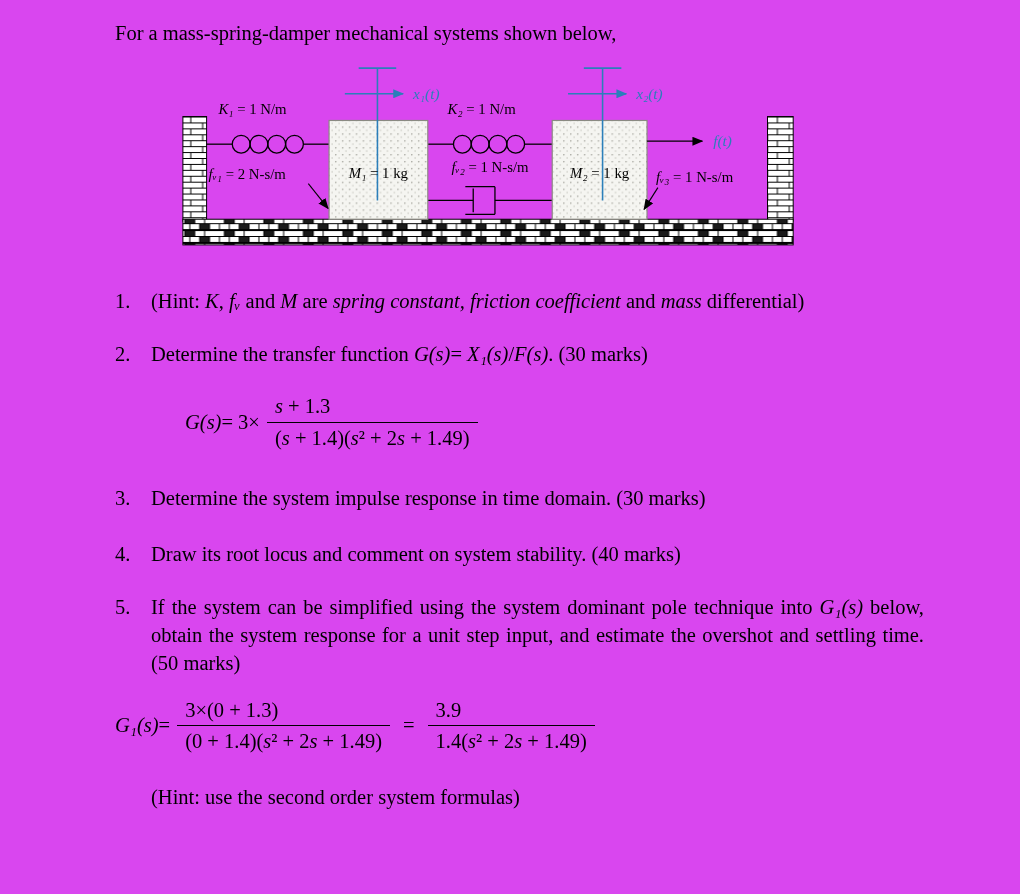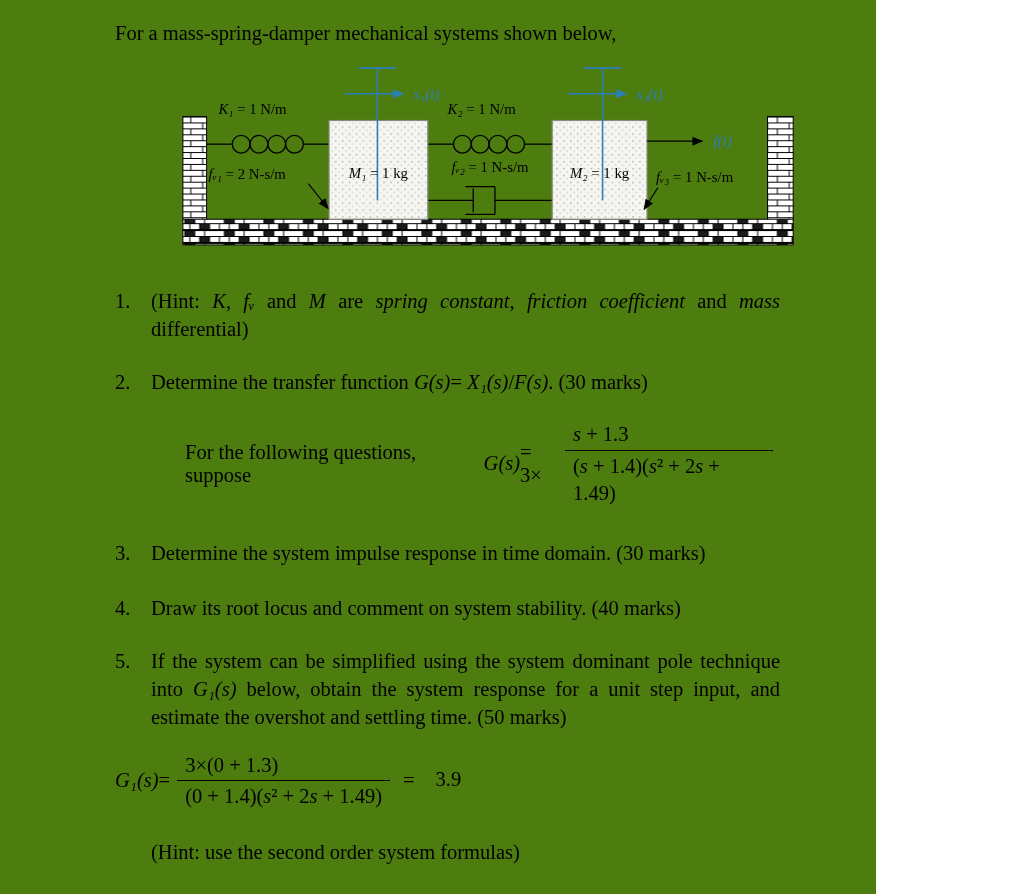--- a/index.html
+++ b/index.html
@@ -1,18 +1,18 @@
 <!DOCTYPE html>
 <html><head>
 <meta charset="utf-8">
 <style>
   * { margin:0; padding:0; box-sizing:border-box; }
   html,body { background:#ffffff; }
   body { font-family:"Liberation Serif","DejaVu Serif",serif; color:#000; }
-  .page { width:876px; min-height:894px; background:#4d7c0f; padding:22px 96px 18px 115px; }
+  .page { width:1020px; min-height:894px; background:#d946ef; padding:22px 96px 18px 115px; }
   .intro { font-size:20.5px; margin-bottom:18px; }
   .diagram-wrap { margin:0 0 34px 60px; width:632px; }
   svg.diagram { display:block; }
   .diagram text { font-family:"Liberation Serif","DejaVu Serif",serif; font-size:15px; fill:#000; }
   .diagram .var { font-style:italic; }
   .diagram .bluetxt { fill:#2b7fba; font-style:italic; font-size:15.5px; }
   .q { display:flex; font-size:20.5px; line-height:1.37; margin-bottom:25px; }
   .q .qnum { width:36px; flex:none; }
   .q .qtext { flex:1; text-align:justify; }
   .q3 { margin-bottom:27px; }
@@ -131,21 +131,20 @@
         <div><span>(</span><span class="bd">Hint</span><span>: </span><span class="it">K</span><span>, </span><span class="it">fᵥ</span><span> and </span><span class="it">M</span><span> are </span><span class="it">spring constant, friction coefficient</span><span> and </span><span class="it">mass</span><span> differential)</span></div>
       </div>
     </div>
 
     <div class="q">
       <span class="qnum">2.</span>
       <div class="qtext"><span>Determine the transfer function </span><span class="it">G(s)</span><span>= </span><span class="it">X₁(s)</span><span>/</span><span class="it">F(s)</span><span>. (30 marks)</span></div>
     </div>
 
     <div class="eq-suppose">
-      <span class="bd">For the following questions, suppose </span>
       <span class="it">G(s)</span>
       <span> = 3×</span>
       <span class="frac">
         <span class="fnum"><span class="it">s</span><span> + 1.3</span></span>
         <span class="fden"><span>(</span><span class="it">s</span><span> + 1.4)(</span><span class="it">s</span><span>² + 2</span><span class="it">s</span><span> + 1.49)</span></span>
       </span>
     </div>
 
     <div class="q q3">
       <span class="qnum">3.</span>
@@ -167,18 +166,19 @@
   <div class="eq-g1">
     <span class="it">G₁(s)</span>
     <span> = </span>
     <span class="frac">
       <span class="fnum"><span>3×(0 + 1.3)</span></span>
       <span class="fden"><span>(0 + 1.4)(</span><span class="it">s</span><span>² + 2</span><span class="it">s</span><span> + 1.49)</span></span>
     </span>
     <span class="eqsign">=</span>
     <span class="frac">
       <span class="fnum"><span>3.9</span></span>
+      <span class="fden"><span>1.4(</span><span class="it">s</span><span>² + 2</span><span class="it">s</span><span> + 1.49)</span></span>
     </span>
   </div>
 
   <p class="final-hint"><span>(</span><span class="bd">Hint</span><span>: use the second order system formulas)</span></p>
 
 </div>
 
 </body></html>

